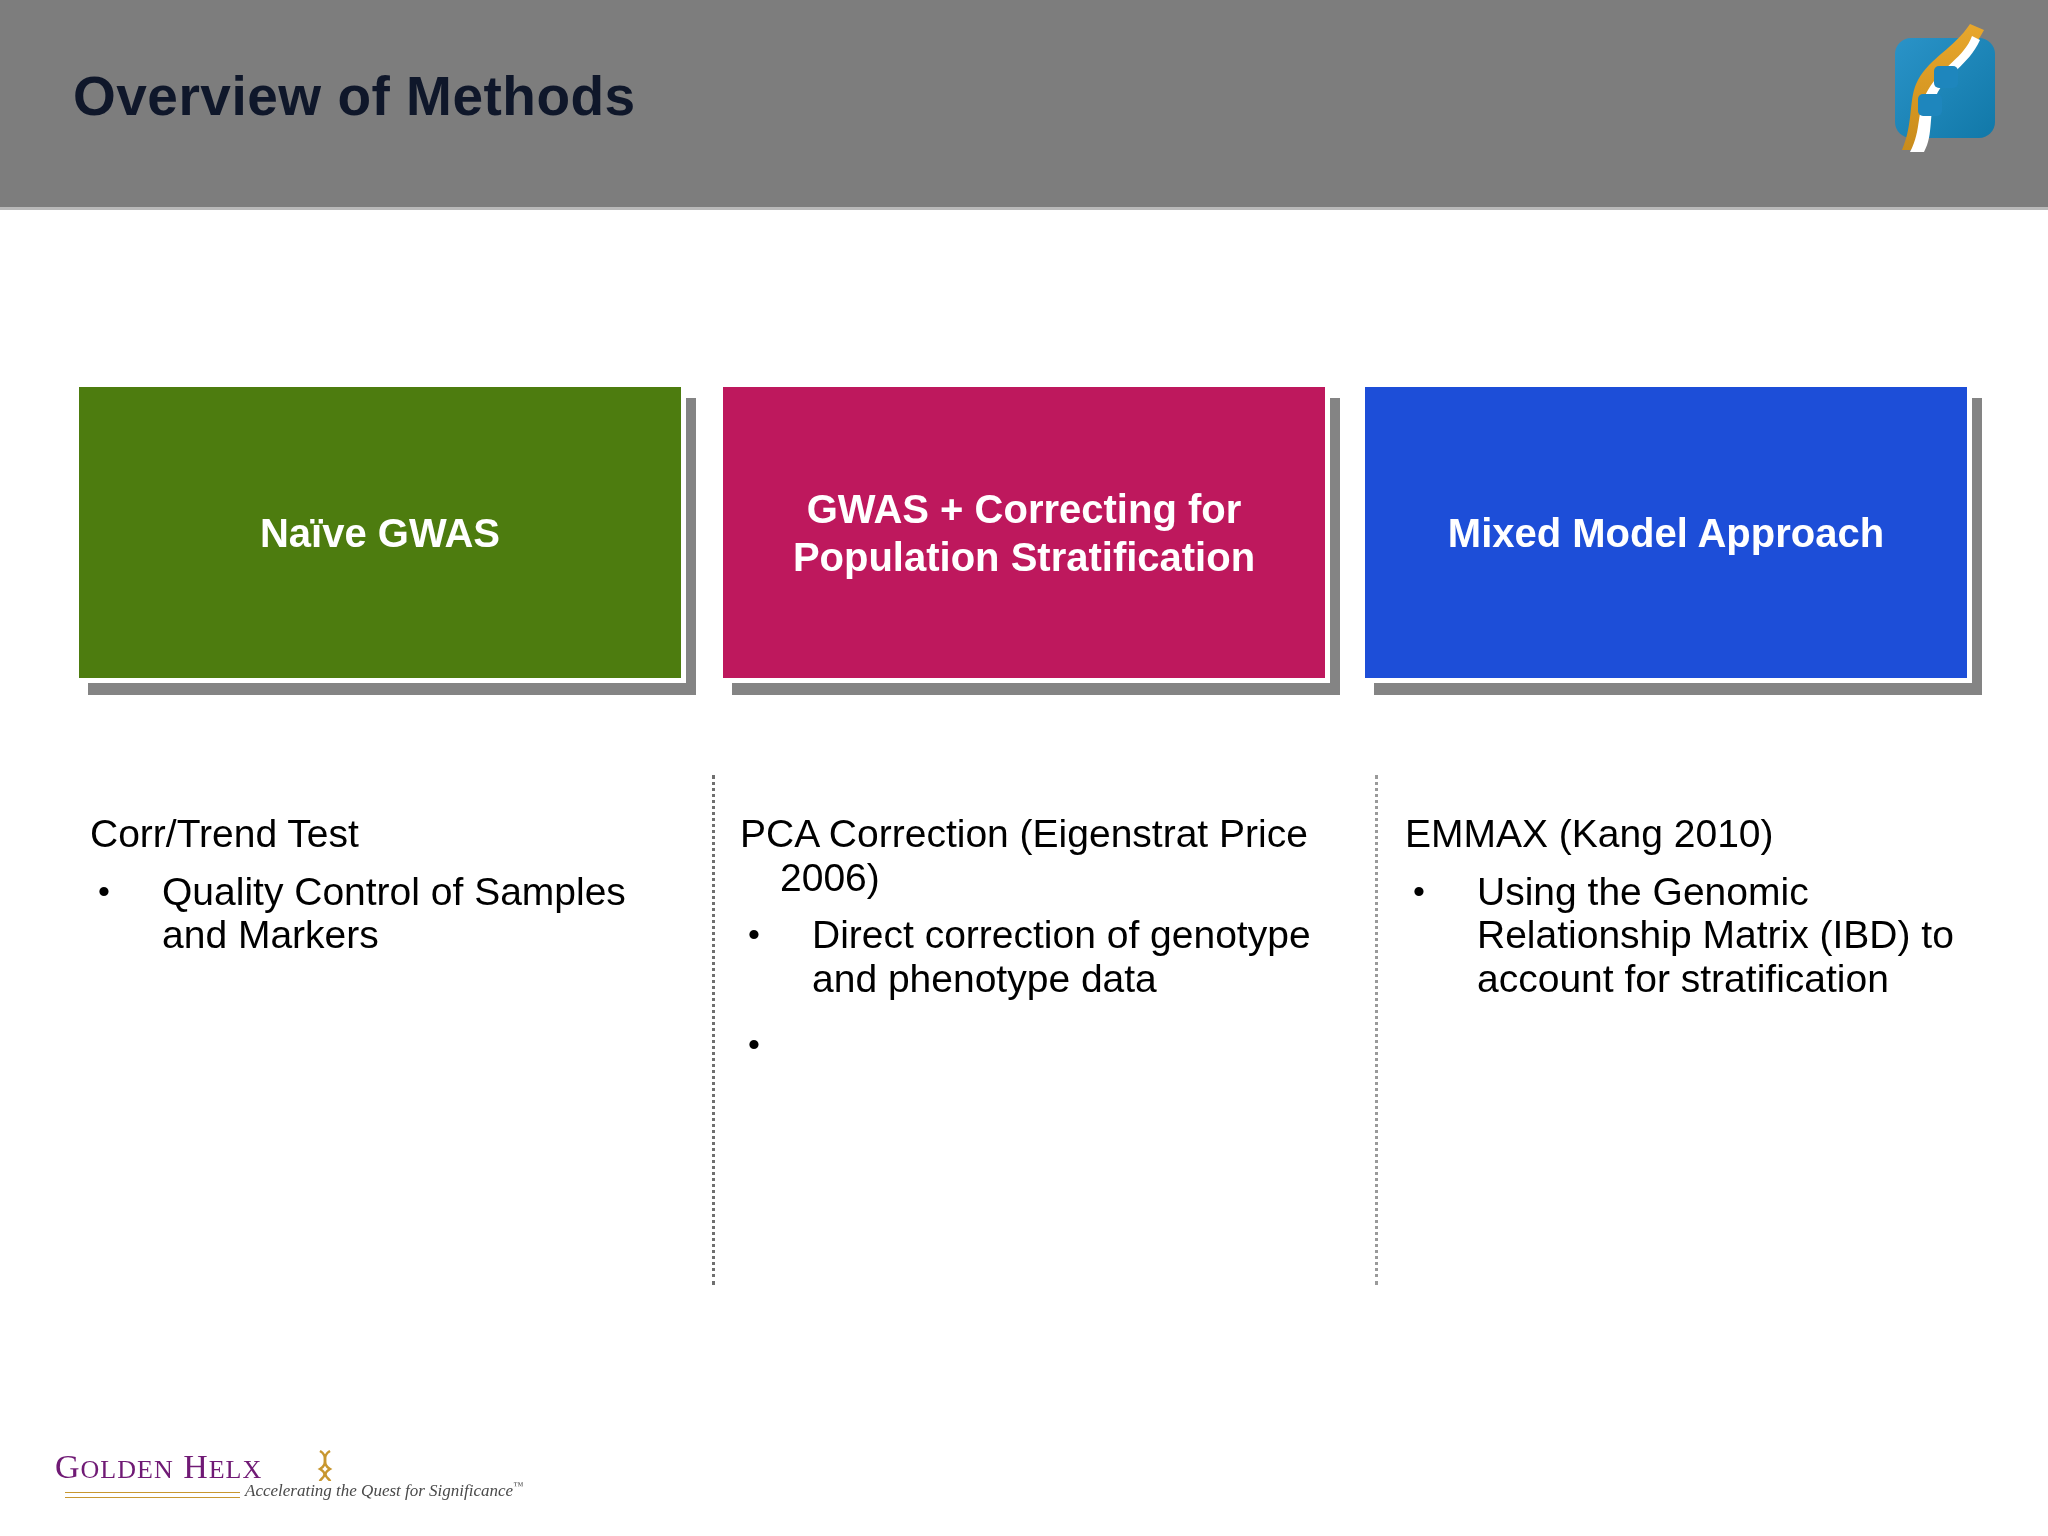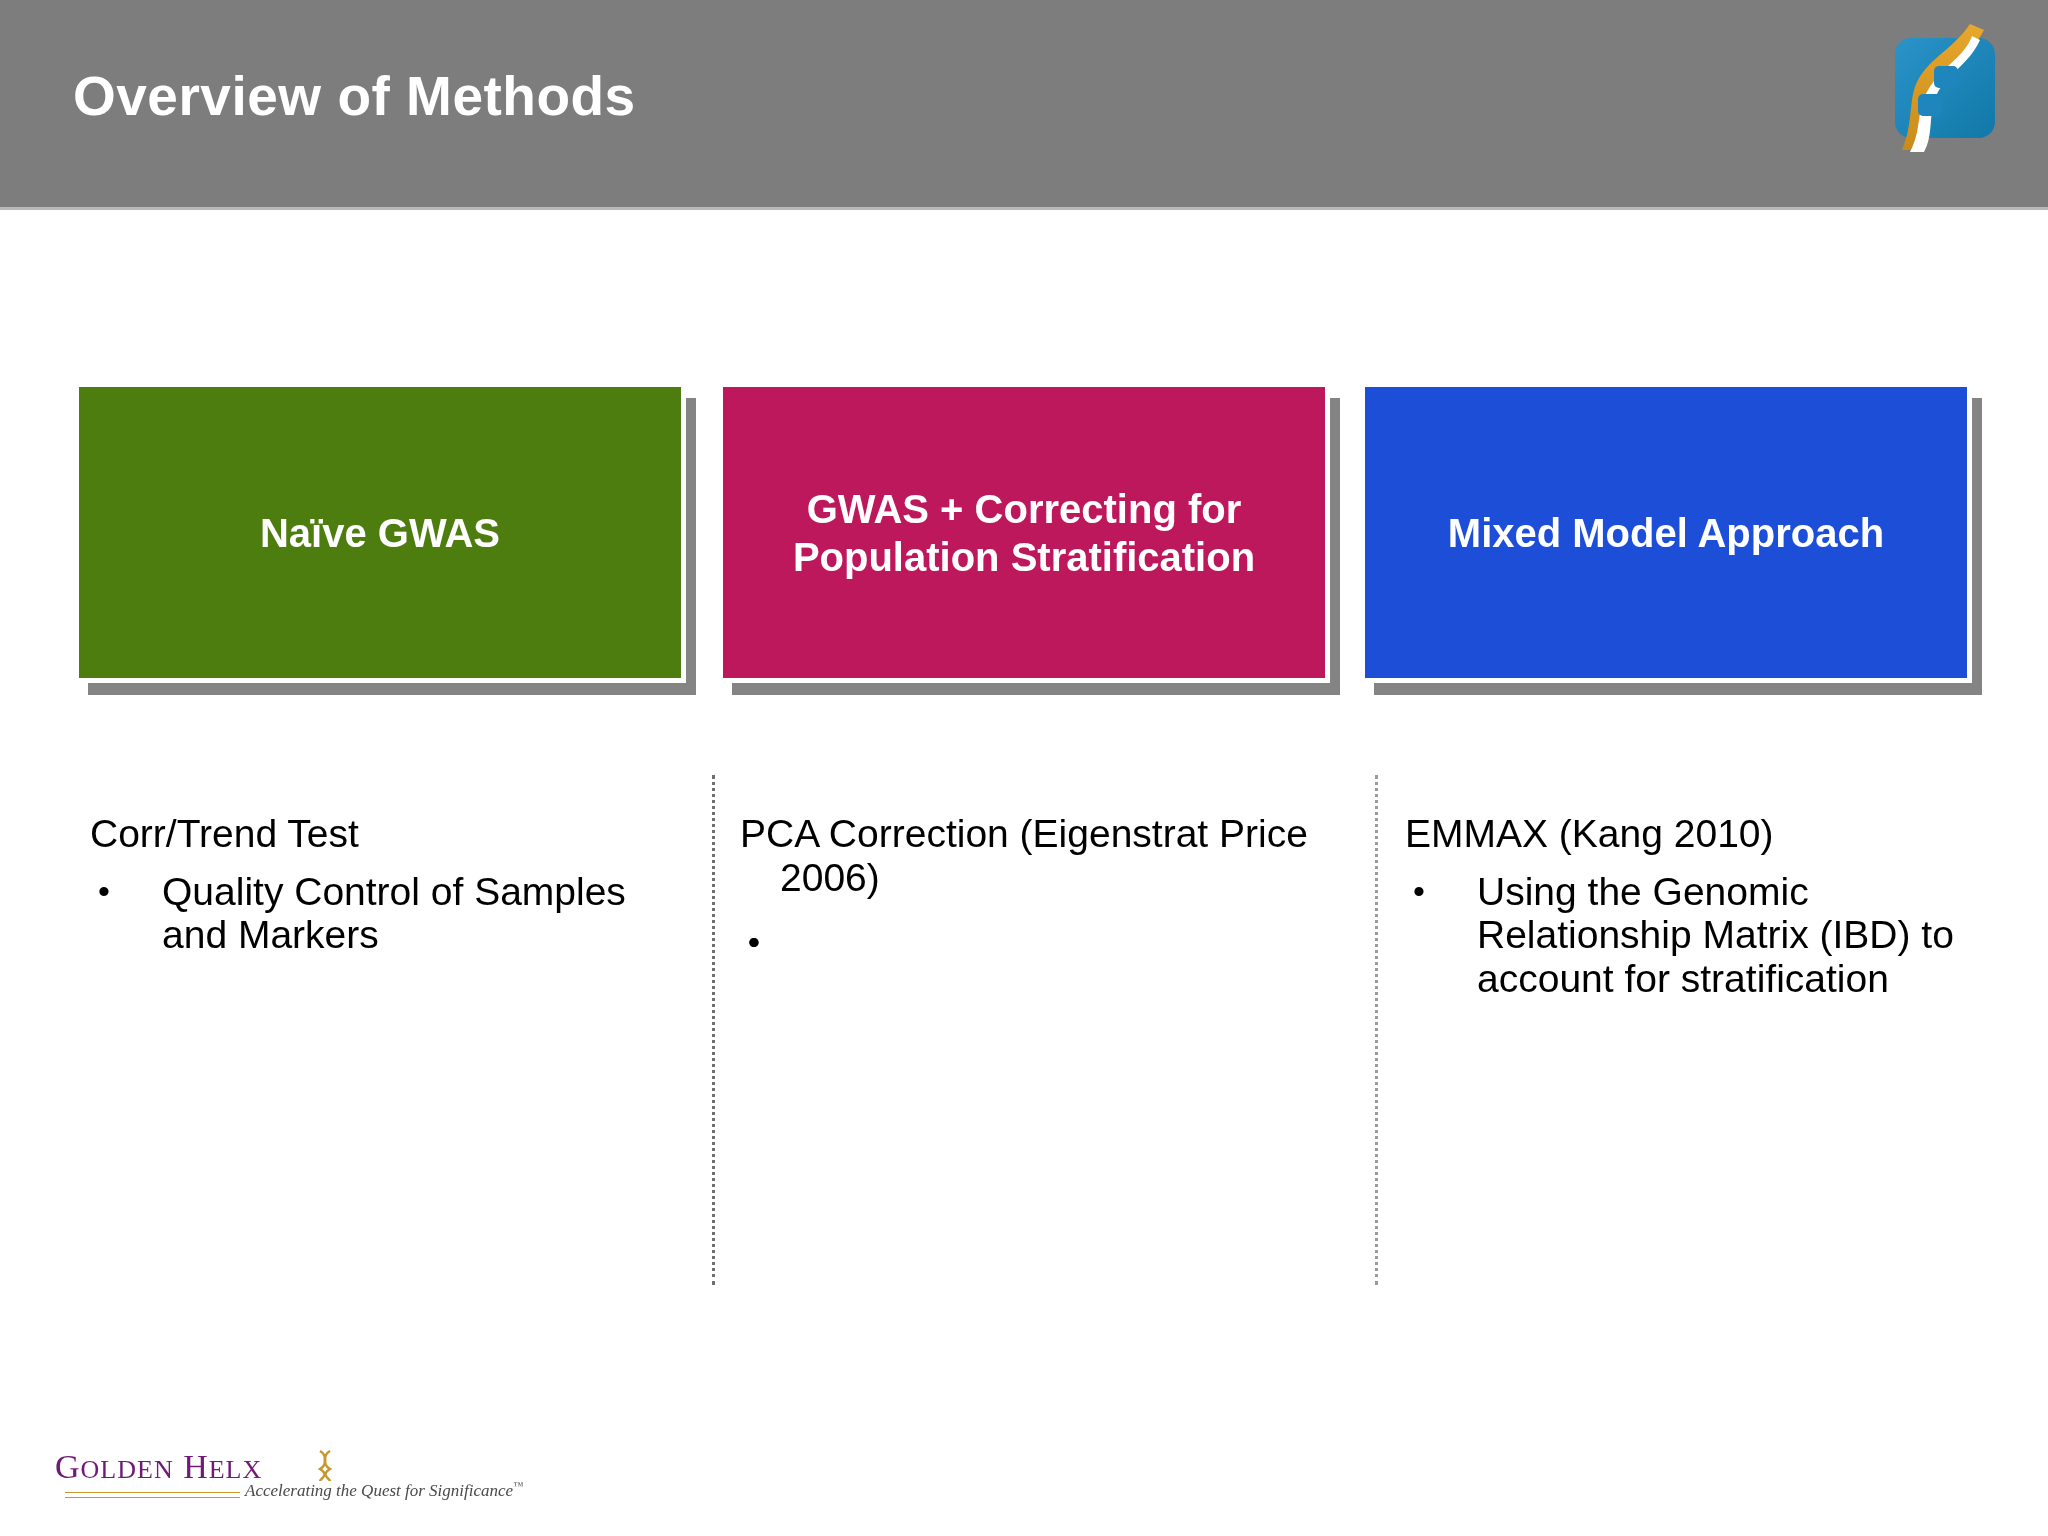--- a/index.html
+++ b/index.html
@@ -26,21 +26,21 @@
     background: #7d7d7d;
     border-bottom: 3px solid #b9b9b9;
     box-sizing: border-box;
   }
   .slide-title {
     position: absolute;
     left: 73px;
     top: 64px;
     font-size: 55px;
     font-weight: bold;
-    color: #ffffff;
+    color: #0f172a;
     letter-spacing: 0.5px;
     white-space: nowrap;
   }
 
   
   .brand-logo {
     position: absolute;
     left: 1884px;
     top: 22px;
     width: 130px;
@@ -219,20 +219,21 @@
       <span>Quality Control of Samples and Markers</span>
     </li>
   </ul>
 </div>
 
 <div class="detail-col" id="detail-col-1">
   <div class="col-heading">PCA Correction (Eigenstrat Price 2006)</div>
   <ul class="bullet-list">
     <li class="bullet-item">
       <span class="bullet-dot">•</span>
+      <span>Direct correction of genotype and phenotype data</span>
     </li>
     <li class="bullet-item">
       <span class="bullet-dot">•</span>
     </li>
   </ul>
 </div>
 
 <div class="detail-col" id="detail-col-2">
   <div class="col-heading">EMMAX (Kang 2010)</div>
   <ul class="bullet-list">

